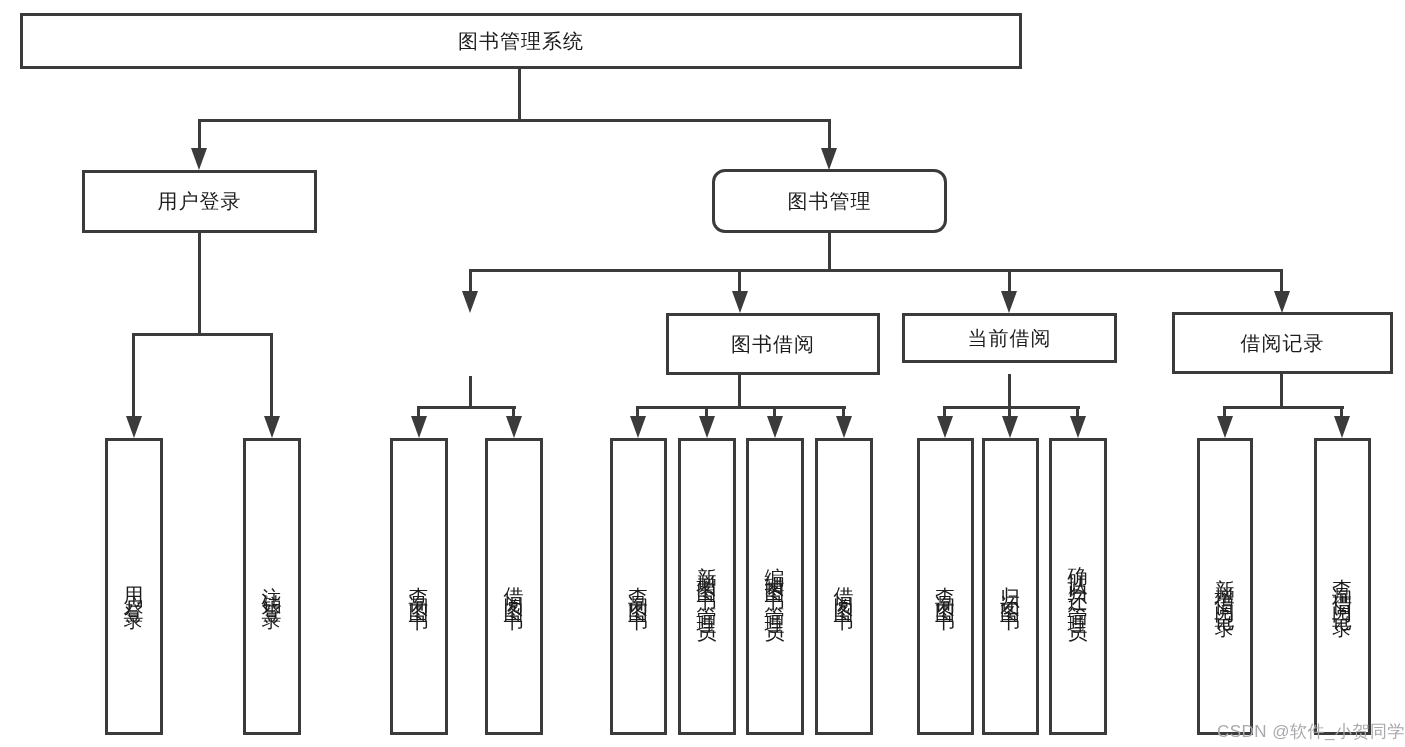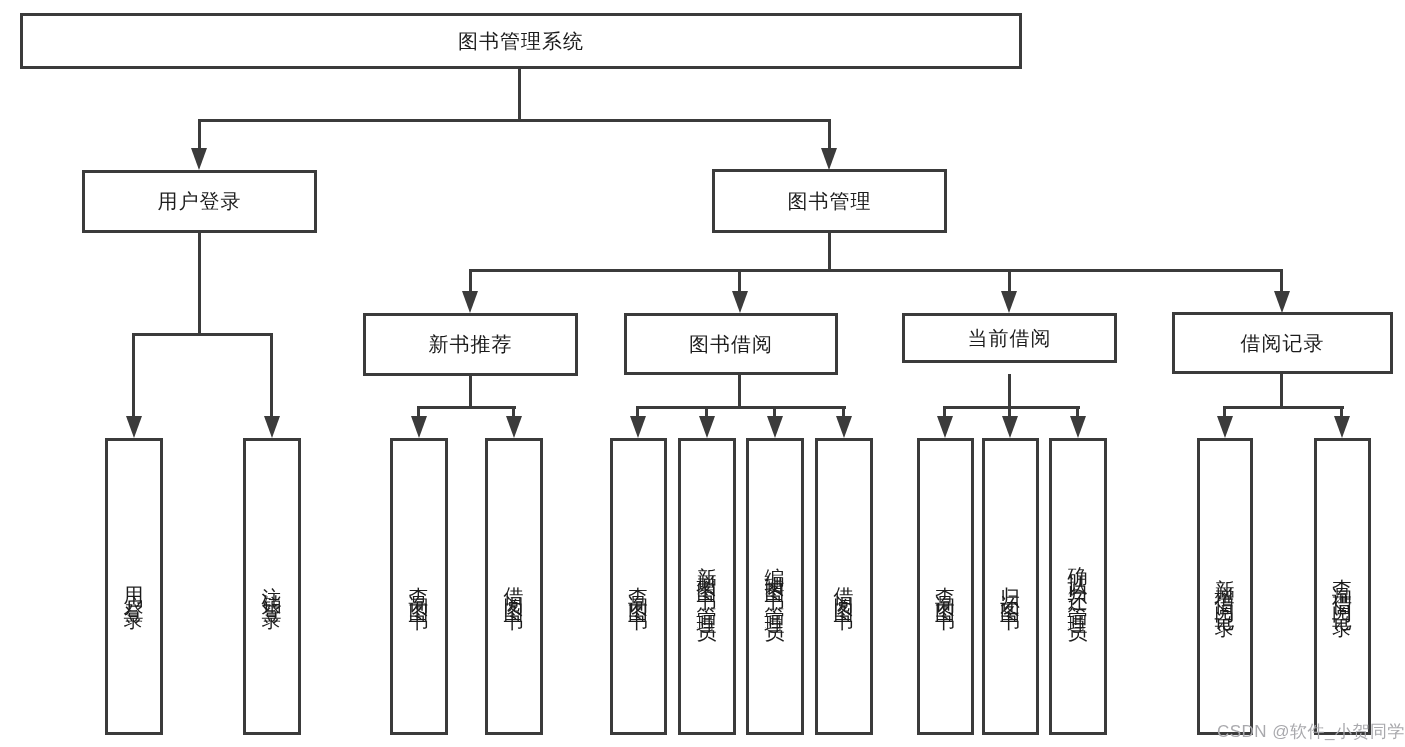--- a/index.html
+++ b/index.html
@@ -70,21 +70,21 @@
   <div class="ln" style="left:518px; top:69px;  width:3px;  height:51px;"></div>
   <div class="ln" style="left:198px; top:119px; width:633px; height:3px;"></div>
   <div class="ln" style="left:198px; top:119px; width:3px;  height:31px;"></div>
   <div class="tri" style="left:191px; top:148px;"></div>
   <div class="ln" style="left:828px; top:119px; width:3px;  height:31px;"></div>
   <div class="tri" style="left:821px; top:148px;"></div>
 
   <div class="box hbox" style="left:82px; top:170px; width:235px; height:63px;">
     <span>用户登录</span>
   </div>
-  <div class="box hbox" style="left:712px; top:169px; width:235px; height:64px;">
+  <div class="box hbox" style="left:712px; top:169px; width:235px; height:64px;border-radius:13px;">
     <span>图书管理</span>
   </div>
 
   <div class="ln" style="left:198px; top:233px; width:3px;  height:103px;"></div>
   <div class="ln" style="left:132px; top:333px; width:141px; height:3px;"></div>
   <div class="ln" style="left:132px; top:333px; width:3px;  height:85px;"></div>
   <div class="tri" style="left:126px; top:416px;"></div>
   <div class="ln" style="left:270px; top:333px; width:3px;  height:85px;"></div>
   <div class="tri" style="left:264px; top:416px;"></div>
 
@@ -92,24 +92,21 @@
   <div class="ln" style="left:469px; top:269px; width:814px; height:3px;"></div>
   <div class="ln" style="left:469px;  top:269px; width:3px; height:26px;"></div>
   <div class="tri" style="left:462px;  top:291px;"></div>
   <div class="ln" style="left:738px;  top:269px; width:3px; height:26px;"></div>
   <div class="tri" style="left:732px;  top:291px;"></div>
   <div class="ln" style="left:1008px; top:269px; width:3px; height:26px;"></div>
   <div class="tri" style="left:1001px; top:291px;"></div>
   <div class="ln" style="left:1280px; top:269px; width:3px; height:26px;"></div>
   <div class="tri" style="left:1274px; top:291px;"></div>
 
-  <div class="box hbox" style="left:363px; top:313px; width:215px; height:63px;">
-    <span>新书推荐</span>
-  </div>
-  <div class="box hbox" style="left:624px; top:313px; width:214px; height:62px;">
+  <div class="box hbox" style="left:666px; top:313px; width:214px; height:62px;">
     <span>图书借阅</span>
   </div>
   <div class="box hbox" style="left:902px; top:313px; width:215px; height:50px;">
     <span>当前借阅</span>
   </div>
   <div class="box hbox" style="left:1172px; top:312px; width:221px; height:62px;">
     <span>借阅记录</span>
   </div>
 
   <div class="ln" style="left:469px;  top:376px; width:3px; height:32px;"></div>

